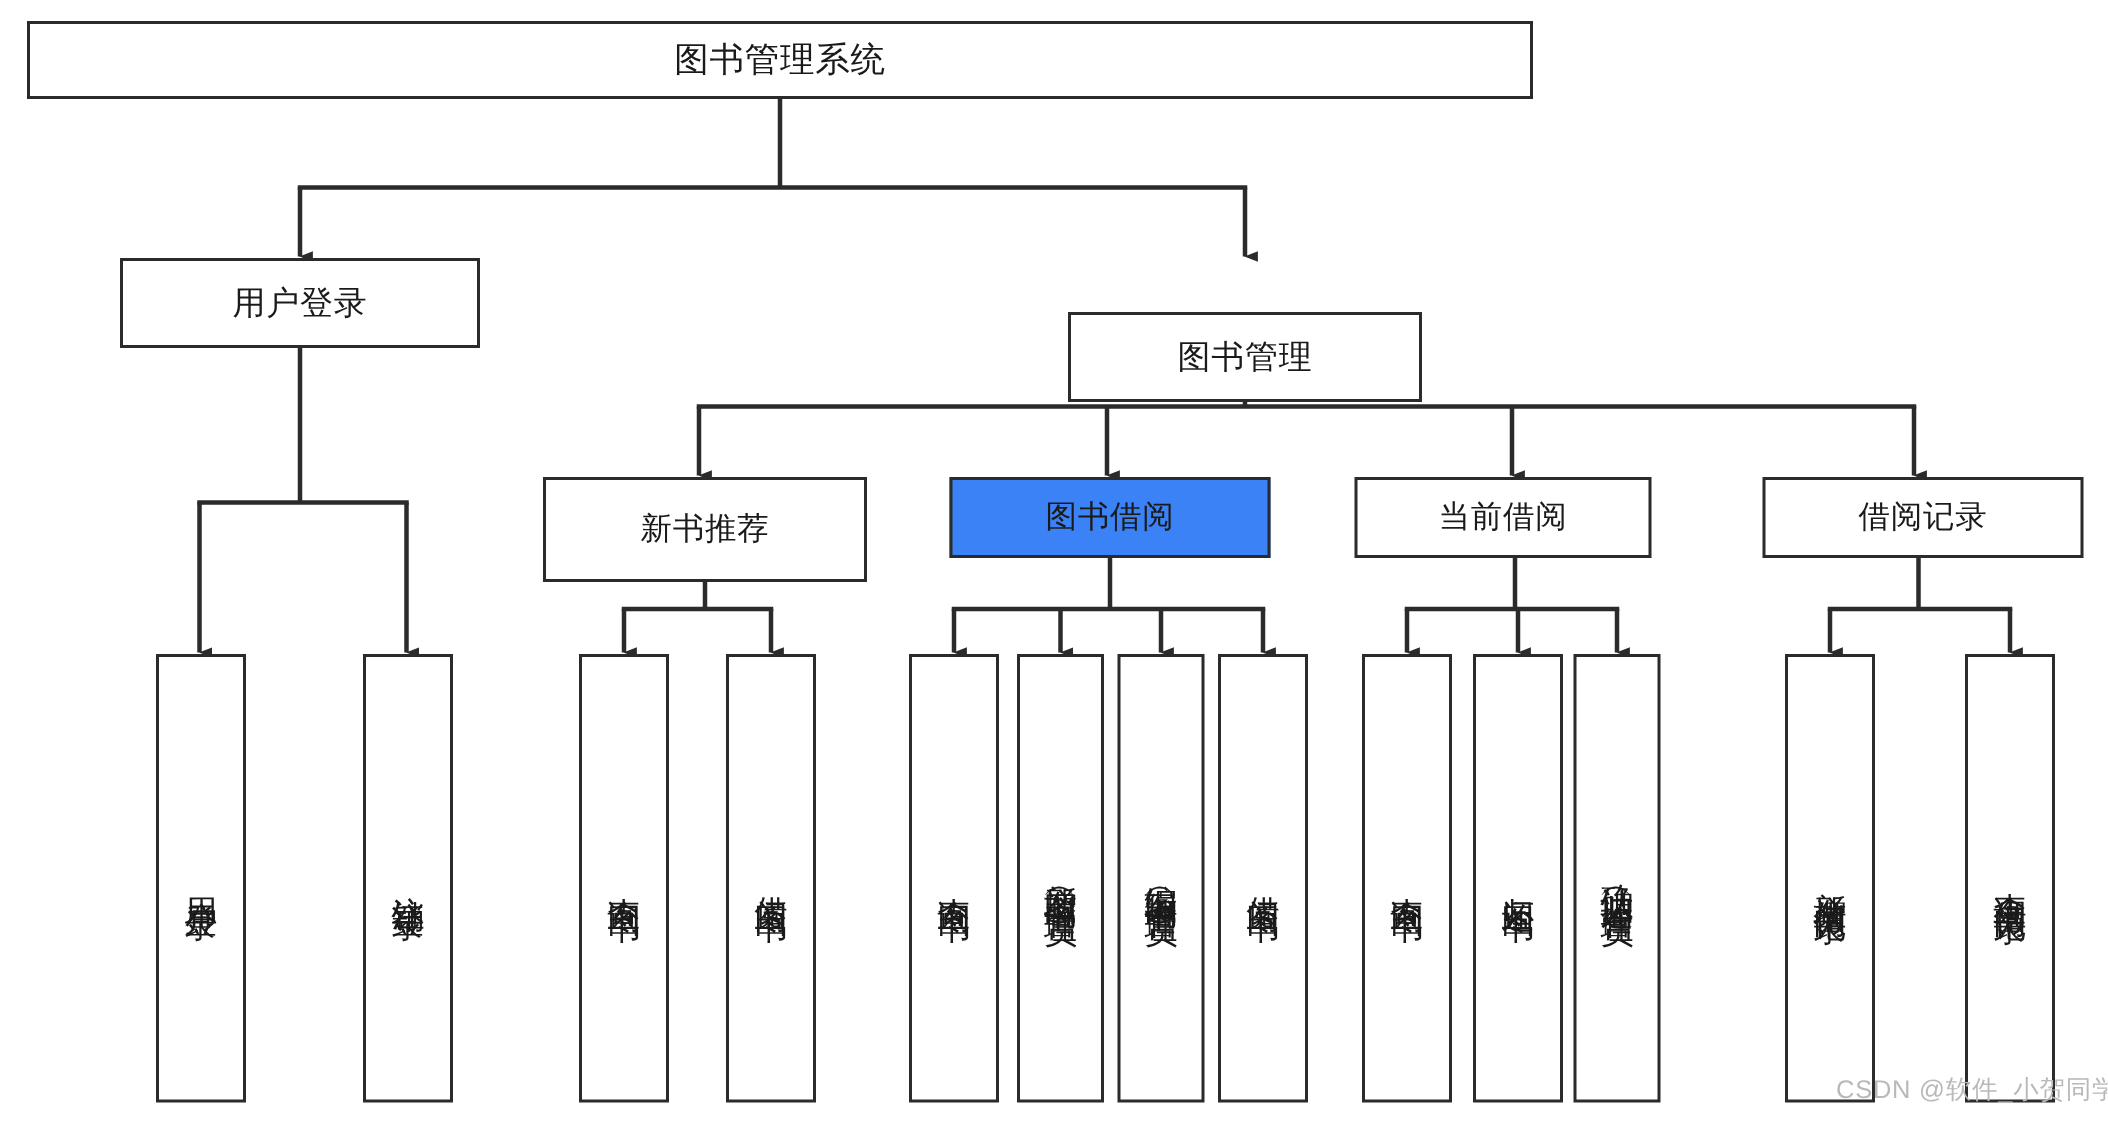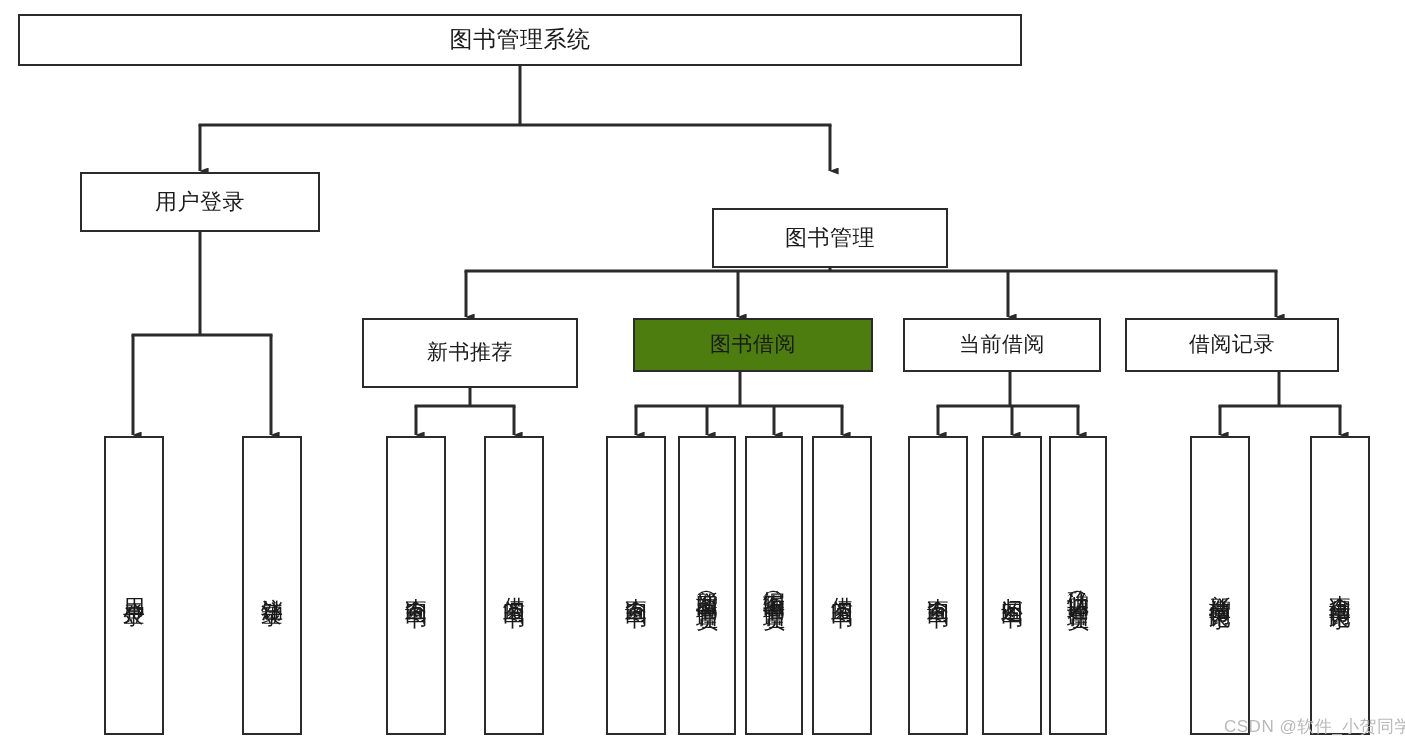--- a/index.html
+++ b/index.html
@@ -117,27 +117,27 @@
       </div>
       <div class="node horiz" style="left: 80px; top: 172px; width: 240px; height: 60px; border-color: rgb(43, 43, 43); background: rgb(255, 255, 255);">
         <span class="node-label" style="font-size: 22px;">用户登录</span>
       </div>
       <div class="node horiz" style="left: 712px; top: 172px; width: 236px; height: 60px; border-color: rgb(43, 43, 43); background: rgb(255, 255, 255); margin-top: 36px;">
         <span class="node-label" style="font-size: 22px;">图书管理</span>
       </div>
       <div class="node horiz" style="left: 362px; top: 318px; width: 216px; height: 70px; border-color: rgb(43, 43, 43); background: rgb(255, 255, 255);">
         <span class="node-label" style="font-size: 21px;">新书推荐</span>
       </div>
-      <div class="node horiz" style="left: 633px; top: 318px; width: 240px; height: 54px; border-color: rgb(43, 43, 43); background: #4d7c0f;">
+      <div class="node horiz" style="left: 633px; top: 318px; width: 214px; height: 54px; border-color: rgb(43, 43, 43); background: #3b82f6;">
         <span class="node-label" style="font-size: 21px;">图书借阅</span>
       </div>
       <div class="node horiz" style="left: 903px; top: 318px; width: 198px; height: 54px; border-color: rgb(43, 43, 43); background: rgb(255, 255, 255);">
         <span class="node-label" style="font-size: 21px;">当前借阅</span>
       </div>
-      <div class="node horiz" style="left: 1125px; top: 318px; width: 214px; height: 54px; border-color: rgb(43, 43, 43); background: rgb(255, 255, 255);">
+      <div class="node horiz" style="left: 1175px; top: 318px; width: 214px; height: 54px; border-color: rgb(43, 43, 43); background: rgb(255, 255, 255);">
         <span class="node-label" style="font-size: 21px;">借阅记录</span>
       </div>
       <div class="node vert" style="left: 104px; top: 436px; width: 60px; height: 299px; border-color: rgb(43, 43, 43); background: rgb(255, 255, 255);">
         <span class="node-label" style="font-size: 22px;">用户登录</span>
       </div>
       <div class="node vert" style="left: 242px; top: 436px; width: 60px; height: 299px; border-color: rgb(43, 43, 43); background: rgb(255, 255, 255);">
         <span class="node-label" style="font-size: 22px;">注销登录</span>
       </div>
       <div class="node vert" style="left: 386px; top: 436px; width: 60px; height: 299px; border-color: rgb(43, 43, 43); background: rgb(255, 255, 255);">
         <span class="node-label" style="font-size: 22px;">查询图书</span>

